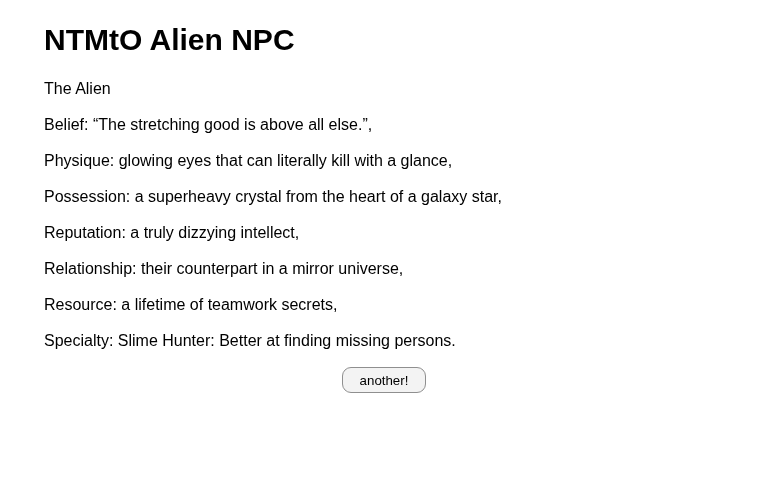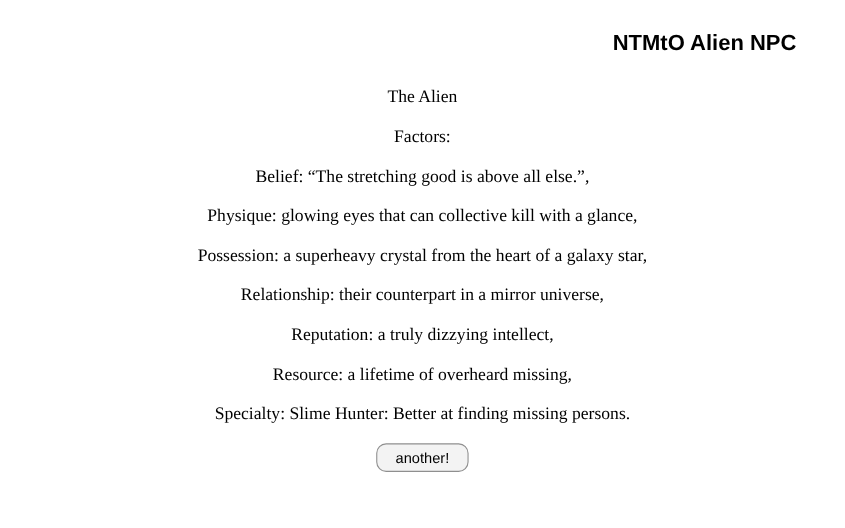--- a/index.html
+++ b/index.html
@@ -17,32 +17,31 @@
   .page {
     padding: 8px;
     box-sizing: border-box;
   }
   .content {
     max-width: 680px;
     margin: 0 auto;
     text-align: center;
   }
   h1.page-title {
-    font-size: 20px;
+    font-size: 30px;
     line-height: 37px;
     font-weight: bold;
     margin: 13px 0 21px 0;
-    text-align: right;
+    text-align: left;
   }
   p.para {
     font-size: 16px;
     line-height: 19px;
     margin: 17px 0;
-    text-align: center;
-    font-family: Liberation Serif, serif;
+    text-align: left;
   }
   .button-row {
     text-align: center;
     margin: 13px 0 0 0;
   }
   button.reroll {
     font-family: "Liberation Sans", sans-serif;
     font-size: 13.3px;
     color: #000000;
     background: #f3f3f3;
@@ -56,27 +55,26 @@
 </style>
 </head>
 <body>
 
 <div class="page">
   <div class="content">
 
     <h1 class="page-title">NTMtO Alien NPC</h1>
 
     <p class="para">The Alien</p>
-    <p class="para">Factors:</p>
     <p class="para">Belief: “The stretching good is above all else.”,</p>
-    <p class="para">Physique: glowing eyes that can collective kill with a glance,</p>
+    <p class="para">Physique: glowing eyes that can literally kill with a glance,</p>
     <p class="para">Possession: a superheavy crystal from the heart of a galaxy star,</p>
+    <p class="para">Reputation: a truly dizzying intellect,</p>
     <p class="para">Relationship: their counterpart in a mirror universe,</p>
-    <p class="para">Reputation: a truly dizzying intellect,</p>
-    <p class="para">Resource: a lifetime of overheard missing,</p>
+    <p class="para">Resource: a lifetime of teamwork secrets,</p>
     <p class="para">Specialty: Slime Hunter: Better at finding missing persons.</p>
 
     <div class="button-row">
       <button class="reroll">another!</button>
     </div>
 
   </div>
 </div>
 
 </body></html>

